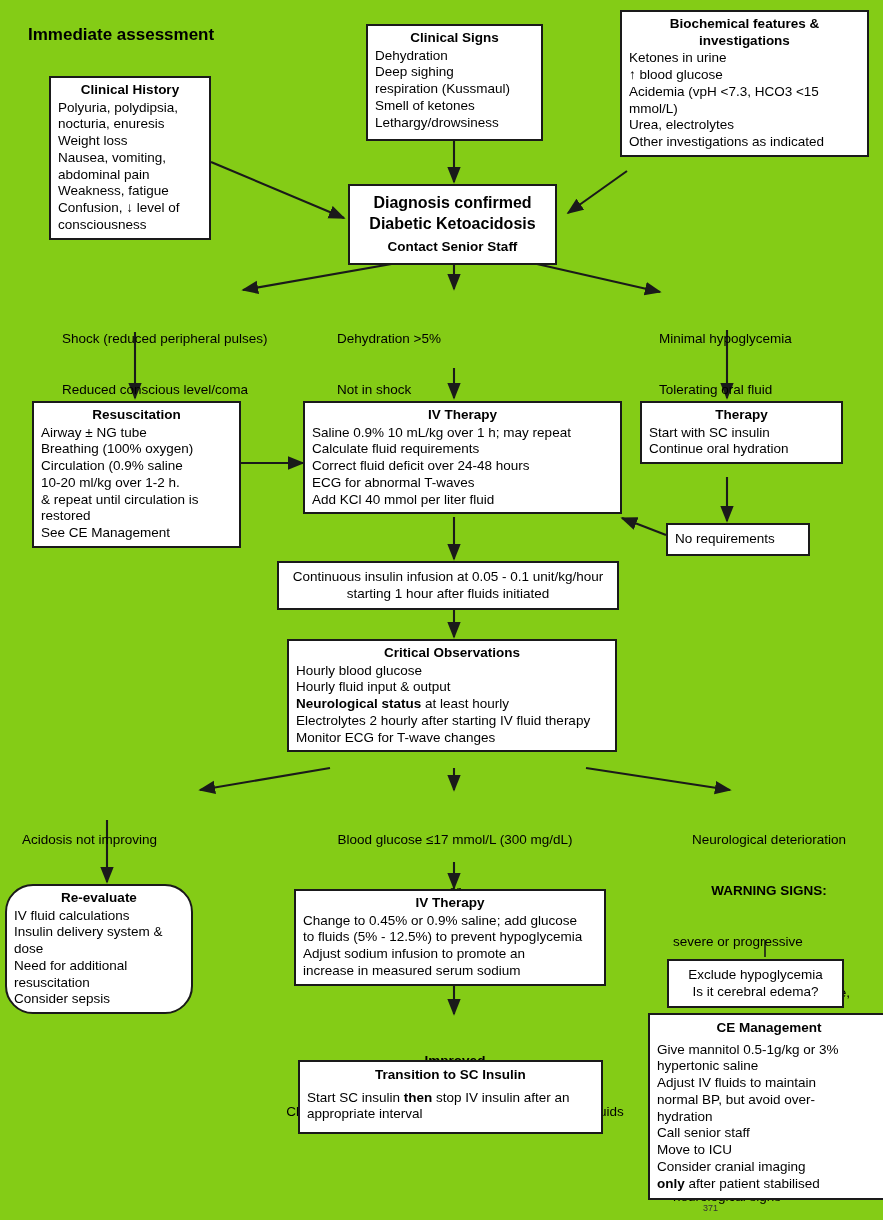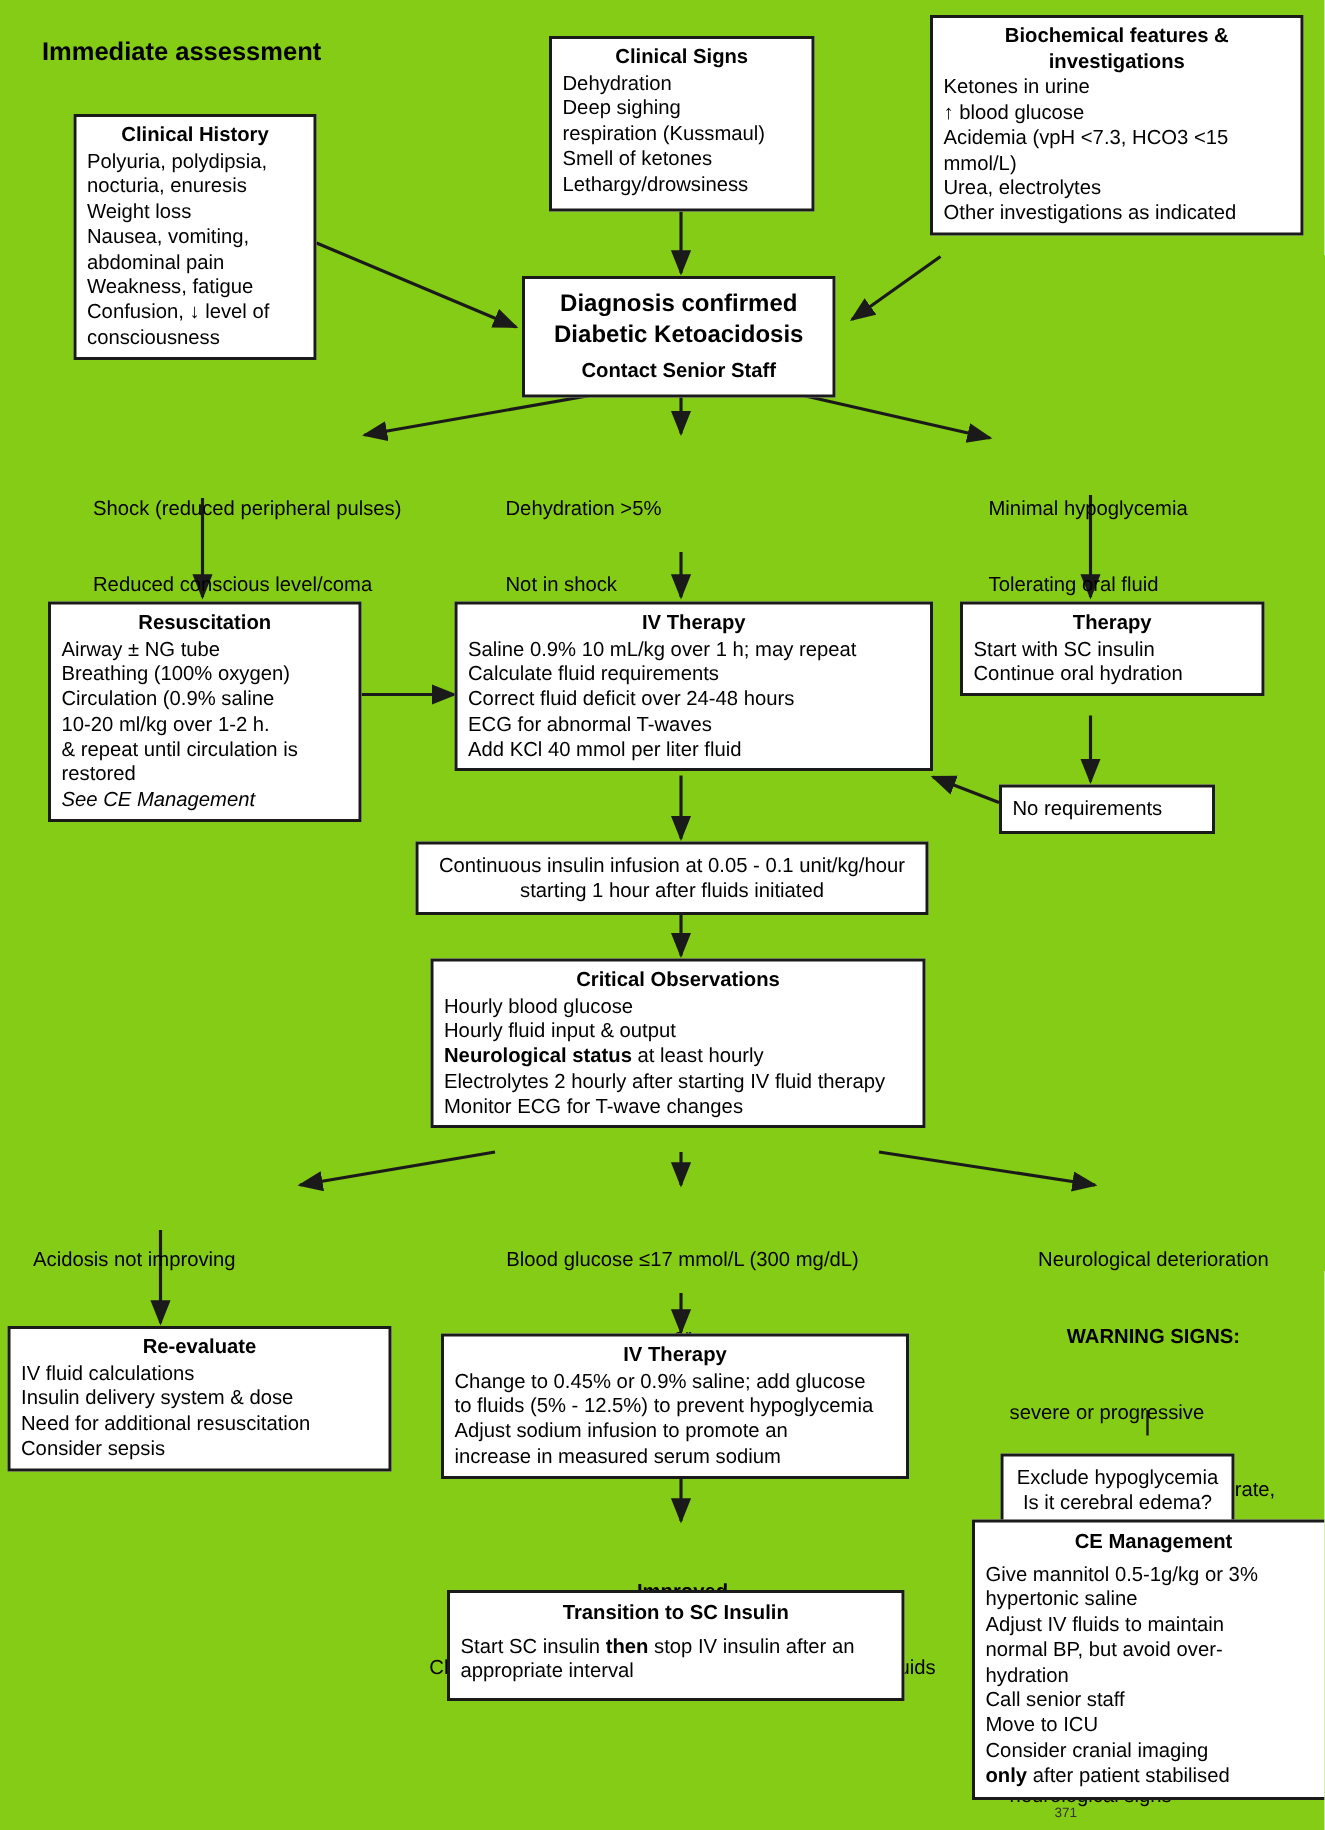--- a/index.html
+++ b/index.html
@@ -28,21 +28,21 @@
     line-height: 1.24;
   }
   .box .ttl {
     display: block;
     font-weight: bold;
     text-align: center;
     margin-bottom: 1px;
   }
   .box .ln { display: block; white-space: pre-wrap; }
   .ctr { text-align: center; }
-  .ital { font-style: italic; }
+  .ital { }
   .freetext {
     position: absolute;
     font-size: 13.5px;
     line-height: 1.26;
     white-space: pre-wrap;
   }
   .freetext .ln { display: block; }
   .b { font-weight: bold; }
   .hdr {
     position: absolute;
@@ -238,21 +238,21 @@
     <span class="ln ctr">Neurological deterioration</span>
     <span class="ln ctr b">WARNING SIGNS:</span>
     <span class="ln" style="padding-left:18px;">severe or progressive</span>
     <span class="ln" style="padding-left:18px;">headache, slowing heart rate,</span>
     <span class="ln" style="padding-left:18px;">irritability, confusion,</span>
     <span class="ln" style="padding-left:18px;">decreased consciousness,</span>
     <span class="ln" style="padding-left:18px;">incontinence, specific</span>
     <span class="ln" style="padding-left:18px;">neurological signs</span>
   </div>
 
-  <div class="box" style="left:5px; top:884px; width:256px;">
+  <div class="box" style="left:5px; top:884px; width:188px;border-radius:28px;">
     <span class="ttl">Re-evaluate</span>
     <span class="ln">IV fluid calculations</span>
     <span class="ln">Insulin delivery system &amp; dose</span>
     <span class="ln">Need for additional resuscitation</span>
     <span class="ln">Consider sepsis</span>
   </div>
 
   <div class="box" style="left:294px; top:889px; width:312px;">
     <span class="ttl">IV Therapy</span>
     <span class="ln">Change to 0.45% or 0.9% saline; add glucose</span>
@@ -265,21 +265,21 @@
     <span class="ln b">Improved</span>
     <span class="ln">Clinically well,ketoacidosis resolved, tolerating oral fluids</span>
   </div>
 
   <div class="box" style="left:298px; top:1060px; width:305px; padding-top:5px; padding-bottom:9px;">
     <span class="ttl" style="margin-bottom:6px;">Transition to SC Insulin</span>
     <span class="ln"><span>Start SC insulin </span><span class="b">then</span><span> stop IV insulin after an
 appropriate interval</span></span>
   </div>
 
-  <div class="box" style="left:667px; top:959px; width:156px; padding-top:6px; padding-bottom:6px;margin-top:10px;">
+  <div class="box" style="left:667px; top:959px; width:177px; padding-top:6px; padding-bottom:6px;">
     <span class="ln ctr">Exclude hypoglycemia</span>
     <span class="ln ctr">Is it cerebral edema?</span>
   </div>
 
   <div class="box" style="left:648px; top:1013px; width:242px; padding-top:5px; padding-bottom:6px;">
     <span class="ttl" style="margin-bottom:5px;">CE Management</span>
     <span class="ln">Give mannitol 0.5-1g/kg or 3%</span>
     <span class="ln">hypertonic saline</span>
     <span class="ln">Adjust IV fluids to maintain</span>
     <span class="ln">normal BP, but avoid over-</span>

